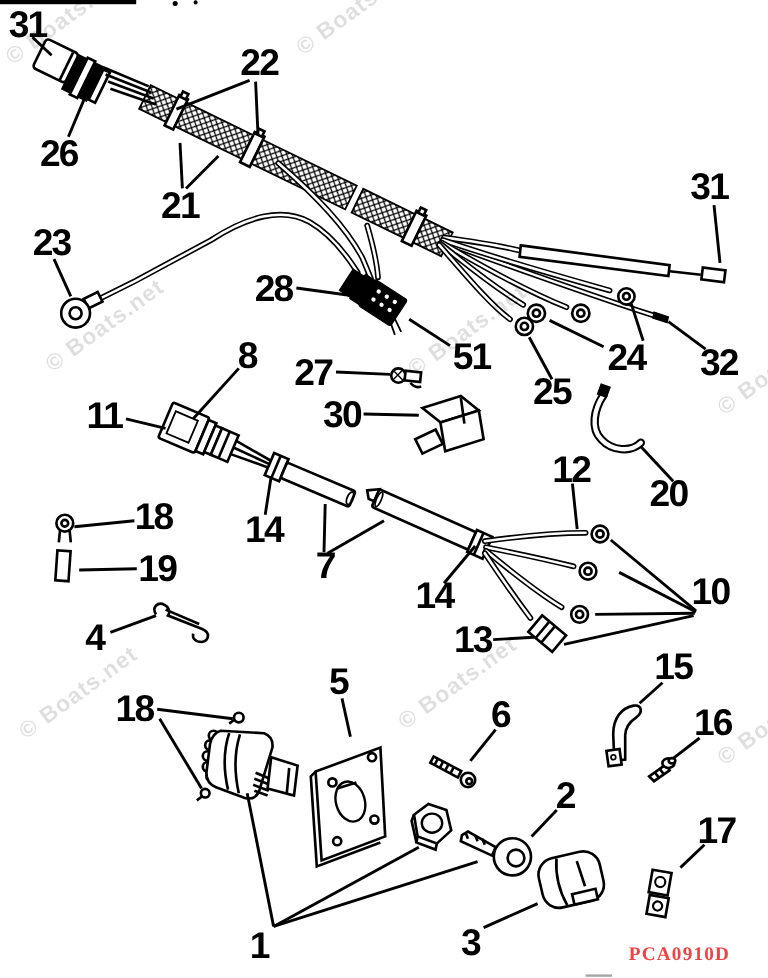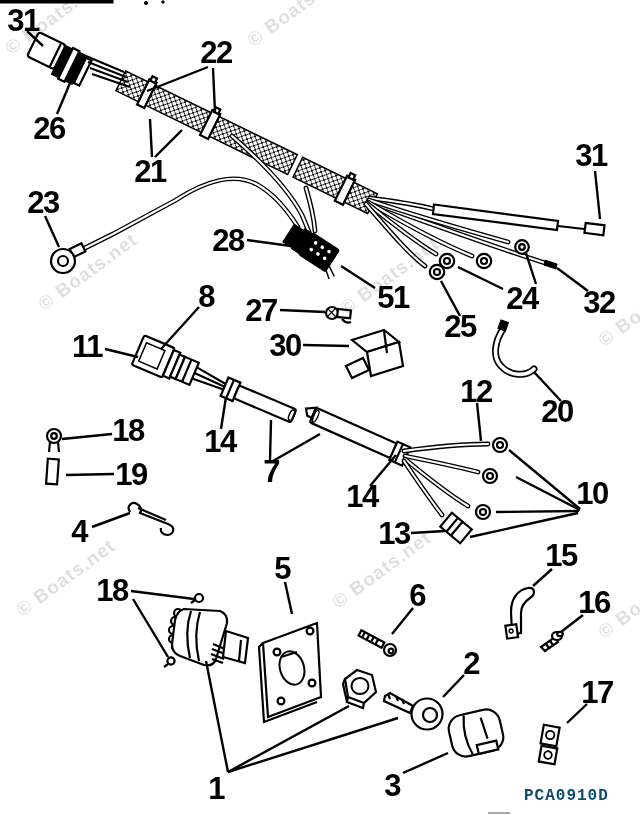--- a/index.html
+++ b/index.html
@@ -13,22 +13,22 @@
     font-weight:bold;font-size:31px;letter-spacing:-1.5px;color:#000;
     line-height:1;white-space:nowrap;z-index:5;
   }
   .watermark{
     position:absolute;transform:translate(-50%,-50%) rotate(-36deg);
     font-size:19px;font-weight:bold;letter-spacing:1px;color:rgba(0,0,0,0.13);
     white-space:nowrap;z-index:1;pointer-events:none;
   }
   .part-code{
     position:absolute;left:524px;top:787px;
-    font-family:Liberation Mono, monospace;
-    font-weight:bold;font-size:16px;letter-spacing:1px;color:#0c4a6e;z-index:5;
+    font-family:Liberation Serif, serif;
+    font-weight:bold;font-size:16px;letter-spacing:1px;color:#ef4444;z-index:5;
   }
   svg .ln{stroke:#000;stroke-width:2.2;fill:none;}
   svg .leader{stroke:#000;stroke-width:2.4;fill:none;}
   svg .wh{fill:#fff;stroke:#000;stroke-width:2.2;}
   svg .bk{fill:#000;stroke:#000;stroke-width:1;}
   svg .wireB{stroke:#000;stroke-width:4.8;fill:none;stroke-linecap:round;}
   svg .wireW{stroke:#fff;stroke-width:2.1;fill:none;stroke-linecap:round;}
 </style>
 </head>
 <body>

